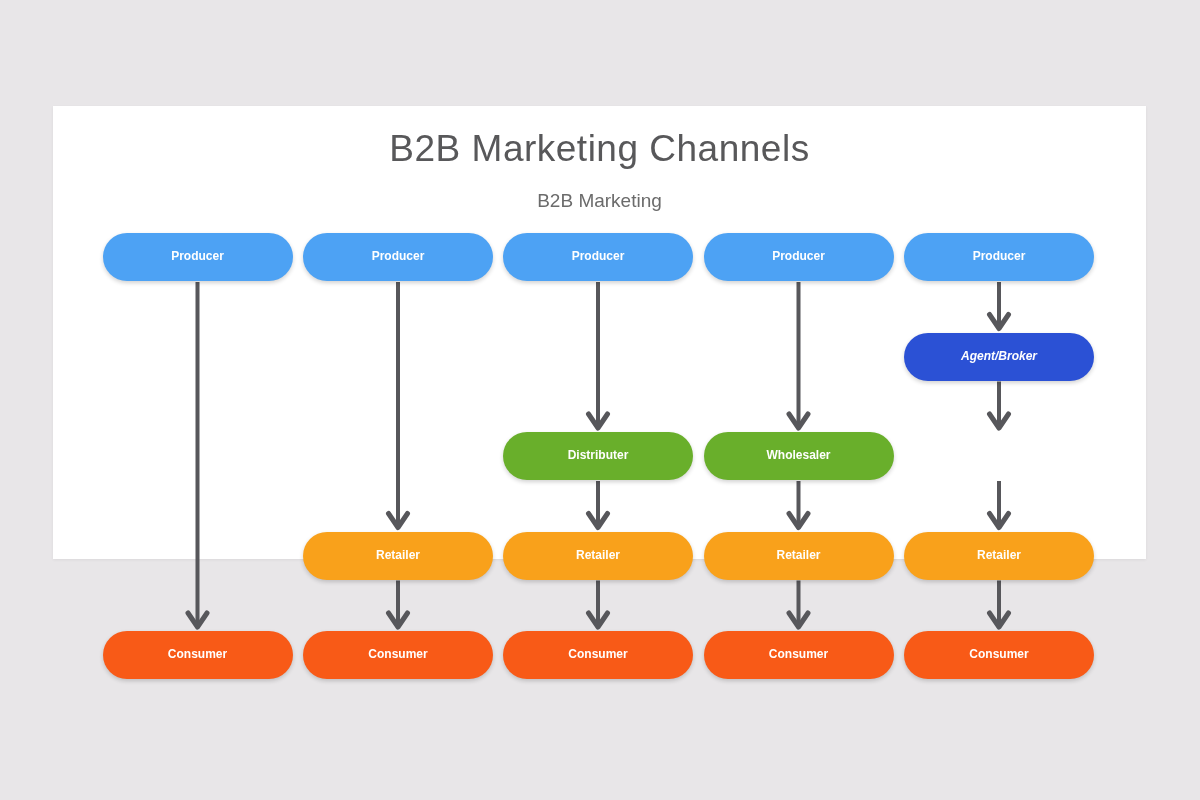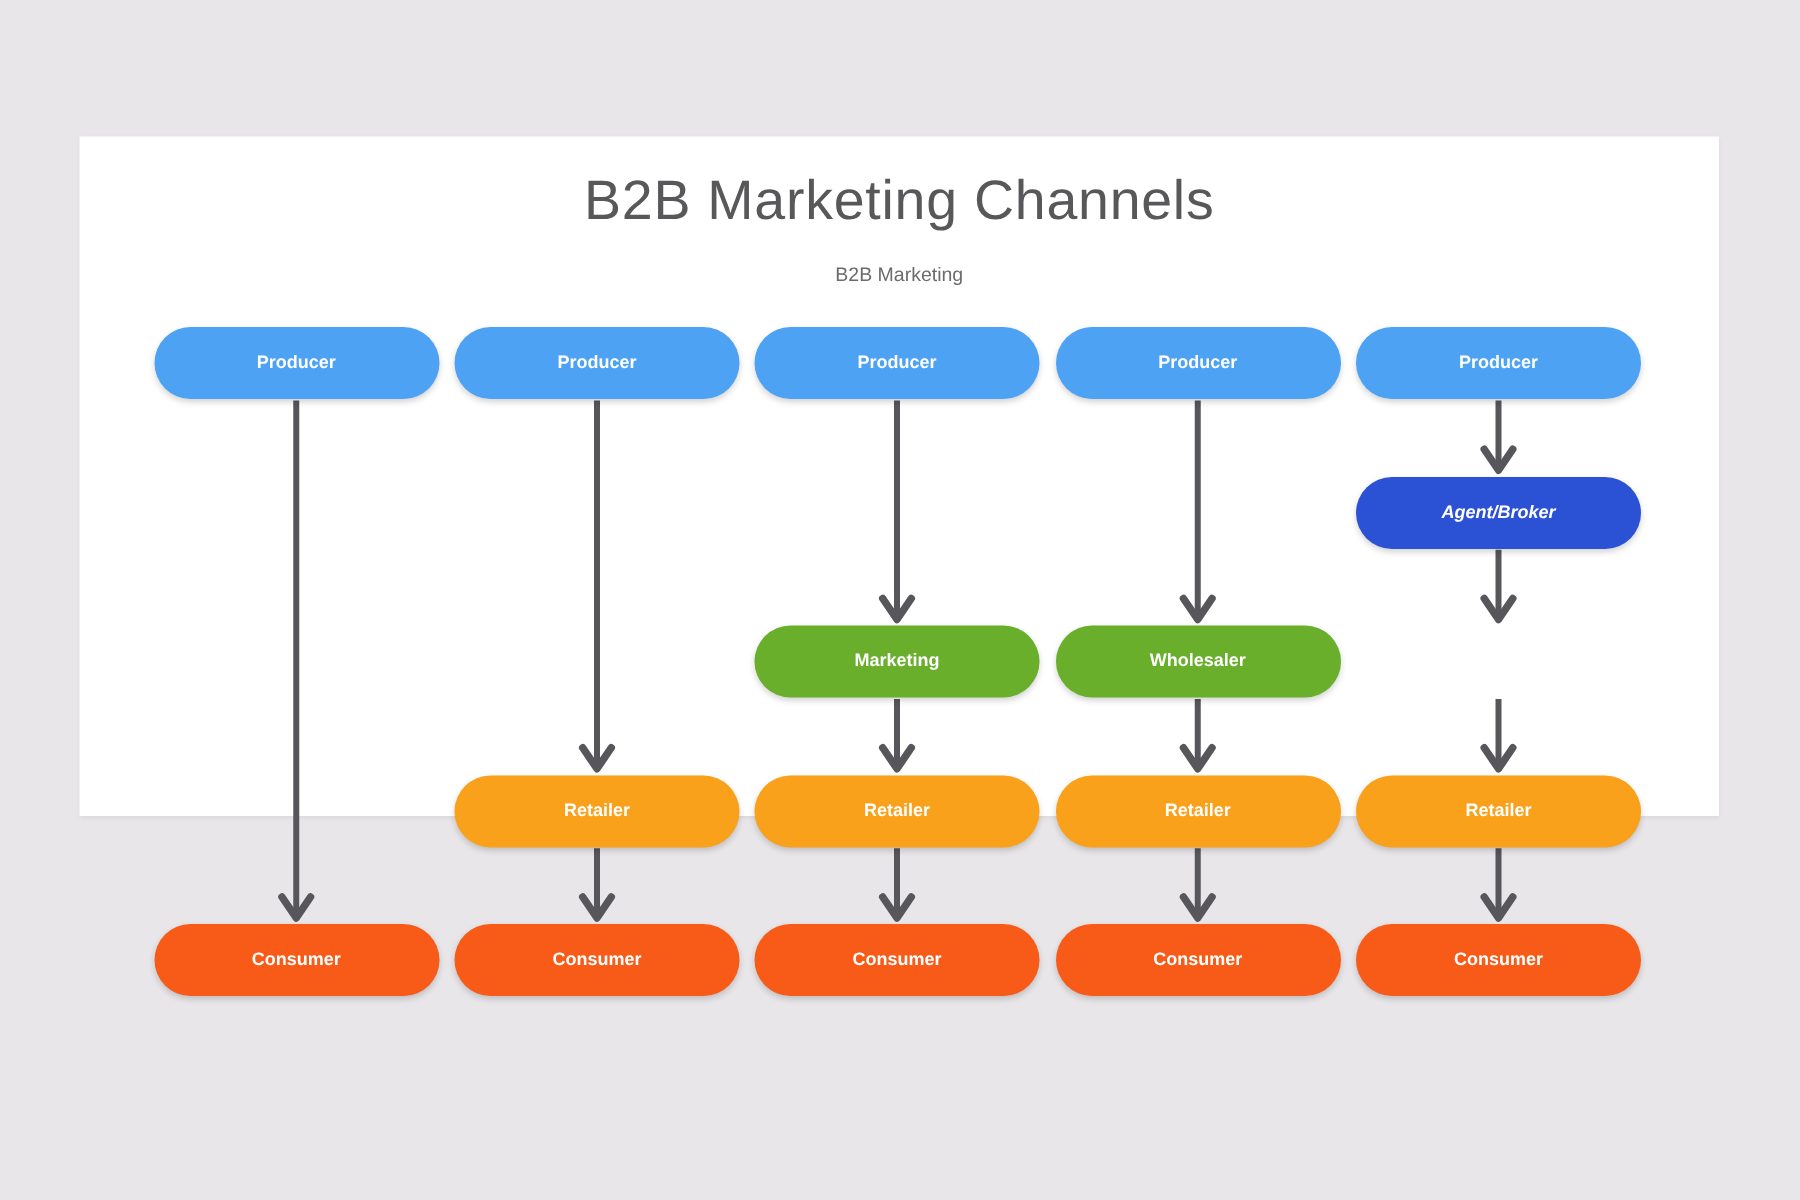--- a/index.html
+++ b/index.html
@@ -4,39 +4,39 @@
 <style>
   * { margin: 0; padding: 0; box-sizing: border-box; }
   html, body {
     width: 1200px; height: 800px;
     overflow: hidden;
     font-family: "Liberation Sans", sans-serif;
     background: var(--page-bg, #E8E6E8);
   }
   .card {
     position: absolute;
-    left: 53px; top: 91px;
+    left: 53px; top: 106px;
     width: 1093px; height: 453px;
     background: var(--card-bg, #FFFFFF);
     box-shadow: 0 1px 3px rgba(0,0,0,0.06);
   }
   .title {
     position: absolute;
     top: 22px; left: 0; width: 100%;
     text-align: center;
     font-size: 37px;
     font-weight: 500;
     letter-spacing: 0.5px;
     color: var(--title-text, #58585A);
   }
   .subtitle {
     position: absolute;
     top: 84px; left: 0; width: 100%;
     text-align: center;
-    font-size: 13px;
+    font-size: 19px;
     color: var(--subtitle-text, #6B6B6B);
   }
   .diagram {
     position: absolute;
     left: 0; top: 127px;
     width: 1093px; height: 460px;
   }
   .arrows-layer {
     position: absolute;
     left: 0; top: 0;
@@ -125,21 +125,21 @@
           <line x1="946" y1="347.5" x2="946" y2="391" stroke="#57575B" stroke-width="4"></line>
           <path d="M 936.5 380 L 946 394 L 955.5 380" fill="none" stroke="#57575B" stroke-width="5" stroke-linecap="round" stroke-linejoin="round"></path>
         </g>
       </svg>
   <div class="pill producer" style="left: 49.5px; top: 0px;">Producer</div>
       <div class="pill consumer" style="left: 49.5px; top: 398px;">Consumer</div>
       <div class="pill producer" style="left: 250px; top: 0px;">Producer</div>
       <div class="pill retailer" style="left: 250px; top: 298.5px;">Retailer</div>
       <div class="pill consumer" style="left: 250px; top: 398px;">Consumer</div>
       <div class="pill producer" style="left: 450px; top: 0px;">Producer</div>
-      <div class="pill wholesaler" style="left: 450px; top: 199px;">Marketing</div>
+      <div class="pill wholesaler" style="left: 450px; top: 199px;">Distributer</div>
       <div class="pill retailer" style="left: 450px; top: 298.5px;">Retailer</div>
       <div class="pill consumer" style="left: 450px; top: 398px;">Consumer</div>
       <div class="pill producer" style="left: 650.5px; top: 0px;">Producer</div>
       <div class="pill wholesaler" style="left: 650.5px; top: 199px;">Wholesaler</div>
       <div class="pill retailer" style="left: 650.5px; top: 298.5px;">Retailer</div>
       <div class="pill consumer" style="left: 650.5px; top: 398px;">Consumer</div>
       <div class="pill producer" style="left: 851px; top: 0px;">Producer</div>
       <div class="pill agent" style="left: 851px; top: 99.5px; font-style: italic;">Agent/Broker</div>
       <div class="pill retailer" style="left: 851px; top: 298.5px;">Retailer</div>
       <div class="pill consumer" style="left: 851px; top: 398px;">Consumer</div>

